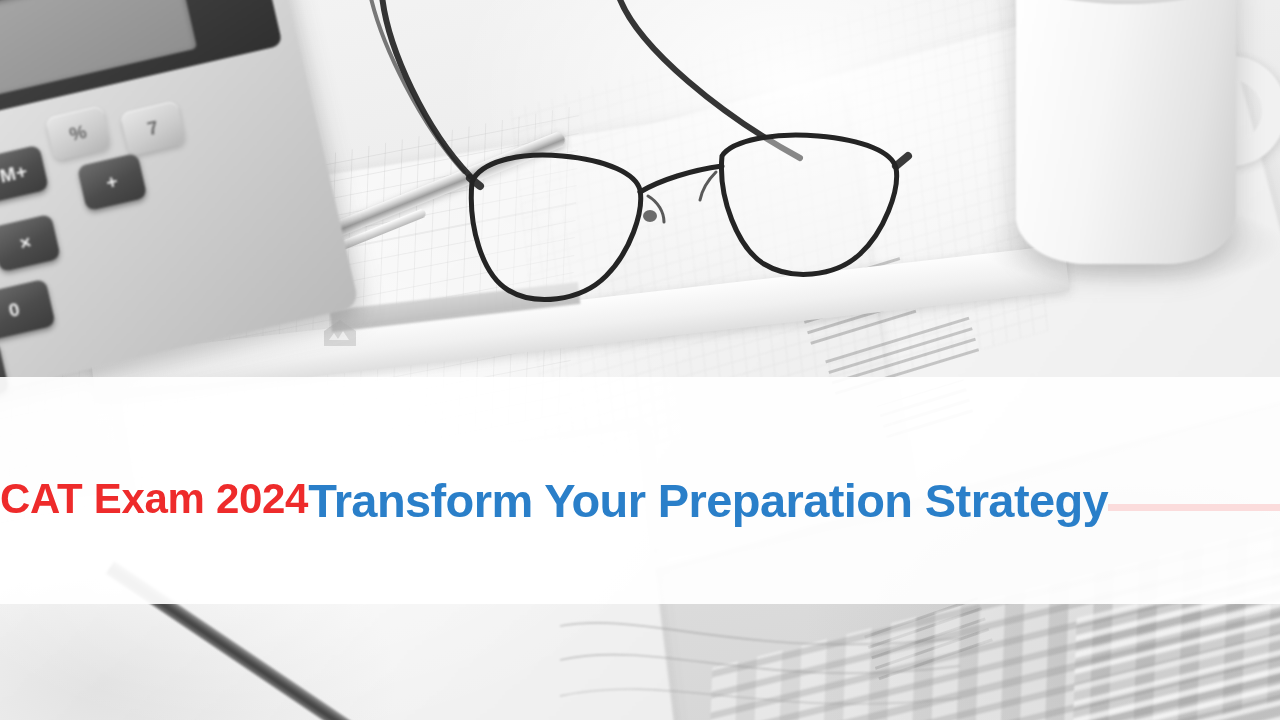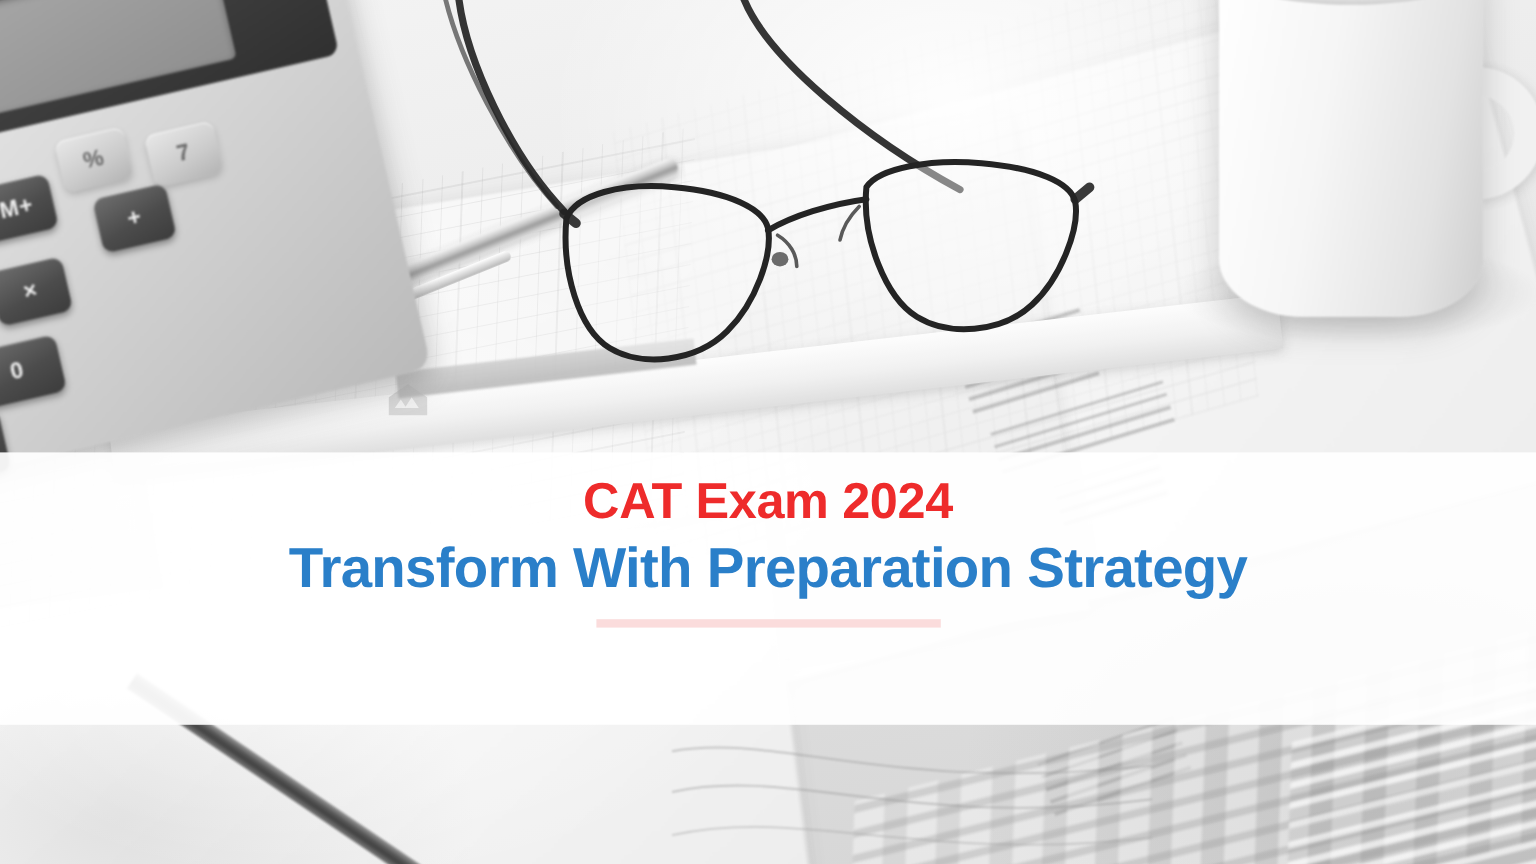--- a/index.html
+++ b/index.html
@@ -241,21 +241,20 @@
 
   
   .glasses { position:absolute; left:330px; top:-10px; width:680px; height:330px; }
 
   
   .band {
     position:absolute;
     left:0; top:377px; width:1280px; height:227px;
     background:rgba(255,255,255,.935);
     display:flex;
-    flex-direction:column;
     align-items:center;
     justify-content:flex-start;
     padding-top:17px;
   }
 
   .headline {
     color:#ee2b2b;
     font-size:42px;
     font-weight:700;
     letter-spacing:-.3px;
@@ -369,17 +368,17 @@
       <div class="mug-handle"></div>
       <div class="mug-body"></div>
       <div class="mug-rim"></div>
 
     </div>
 
   </div>
 
   <div class="band">
     <div class="headline">CAT Exam 2024</div>
-    <div class="subline l1">Transform With Preparation Strategy</div>
+    <div class="subline l1">Transform Your Preparation Strategy</div>
     <div class="rule"></div>
   </div>
 
 </div>
 
 </body></html>

